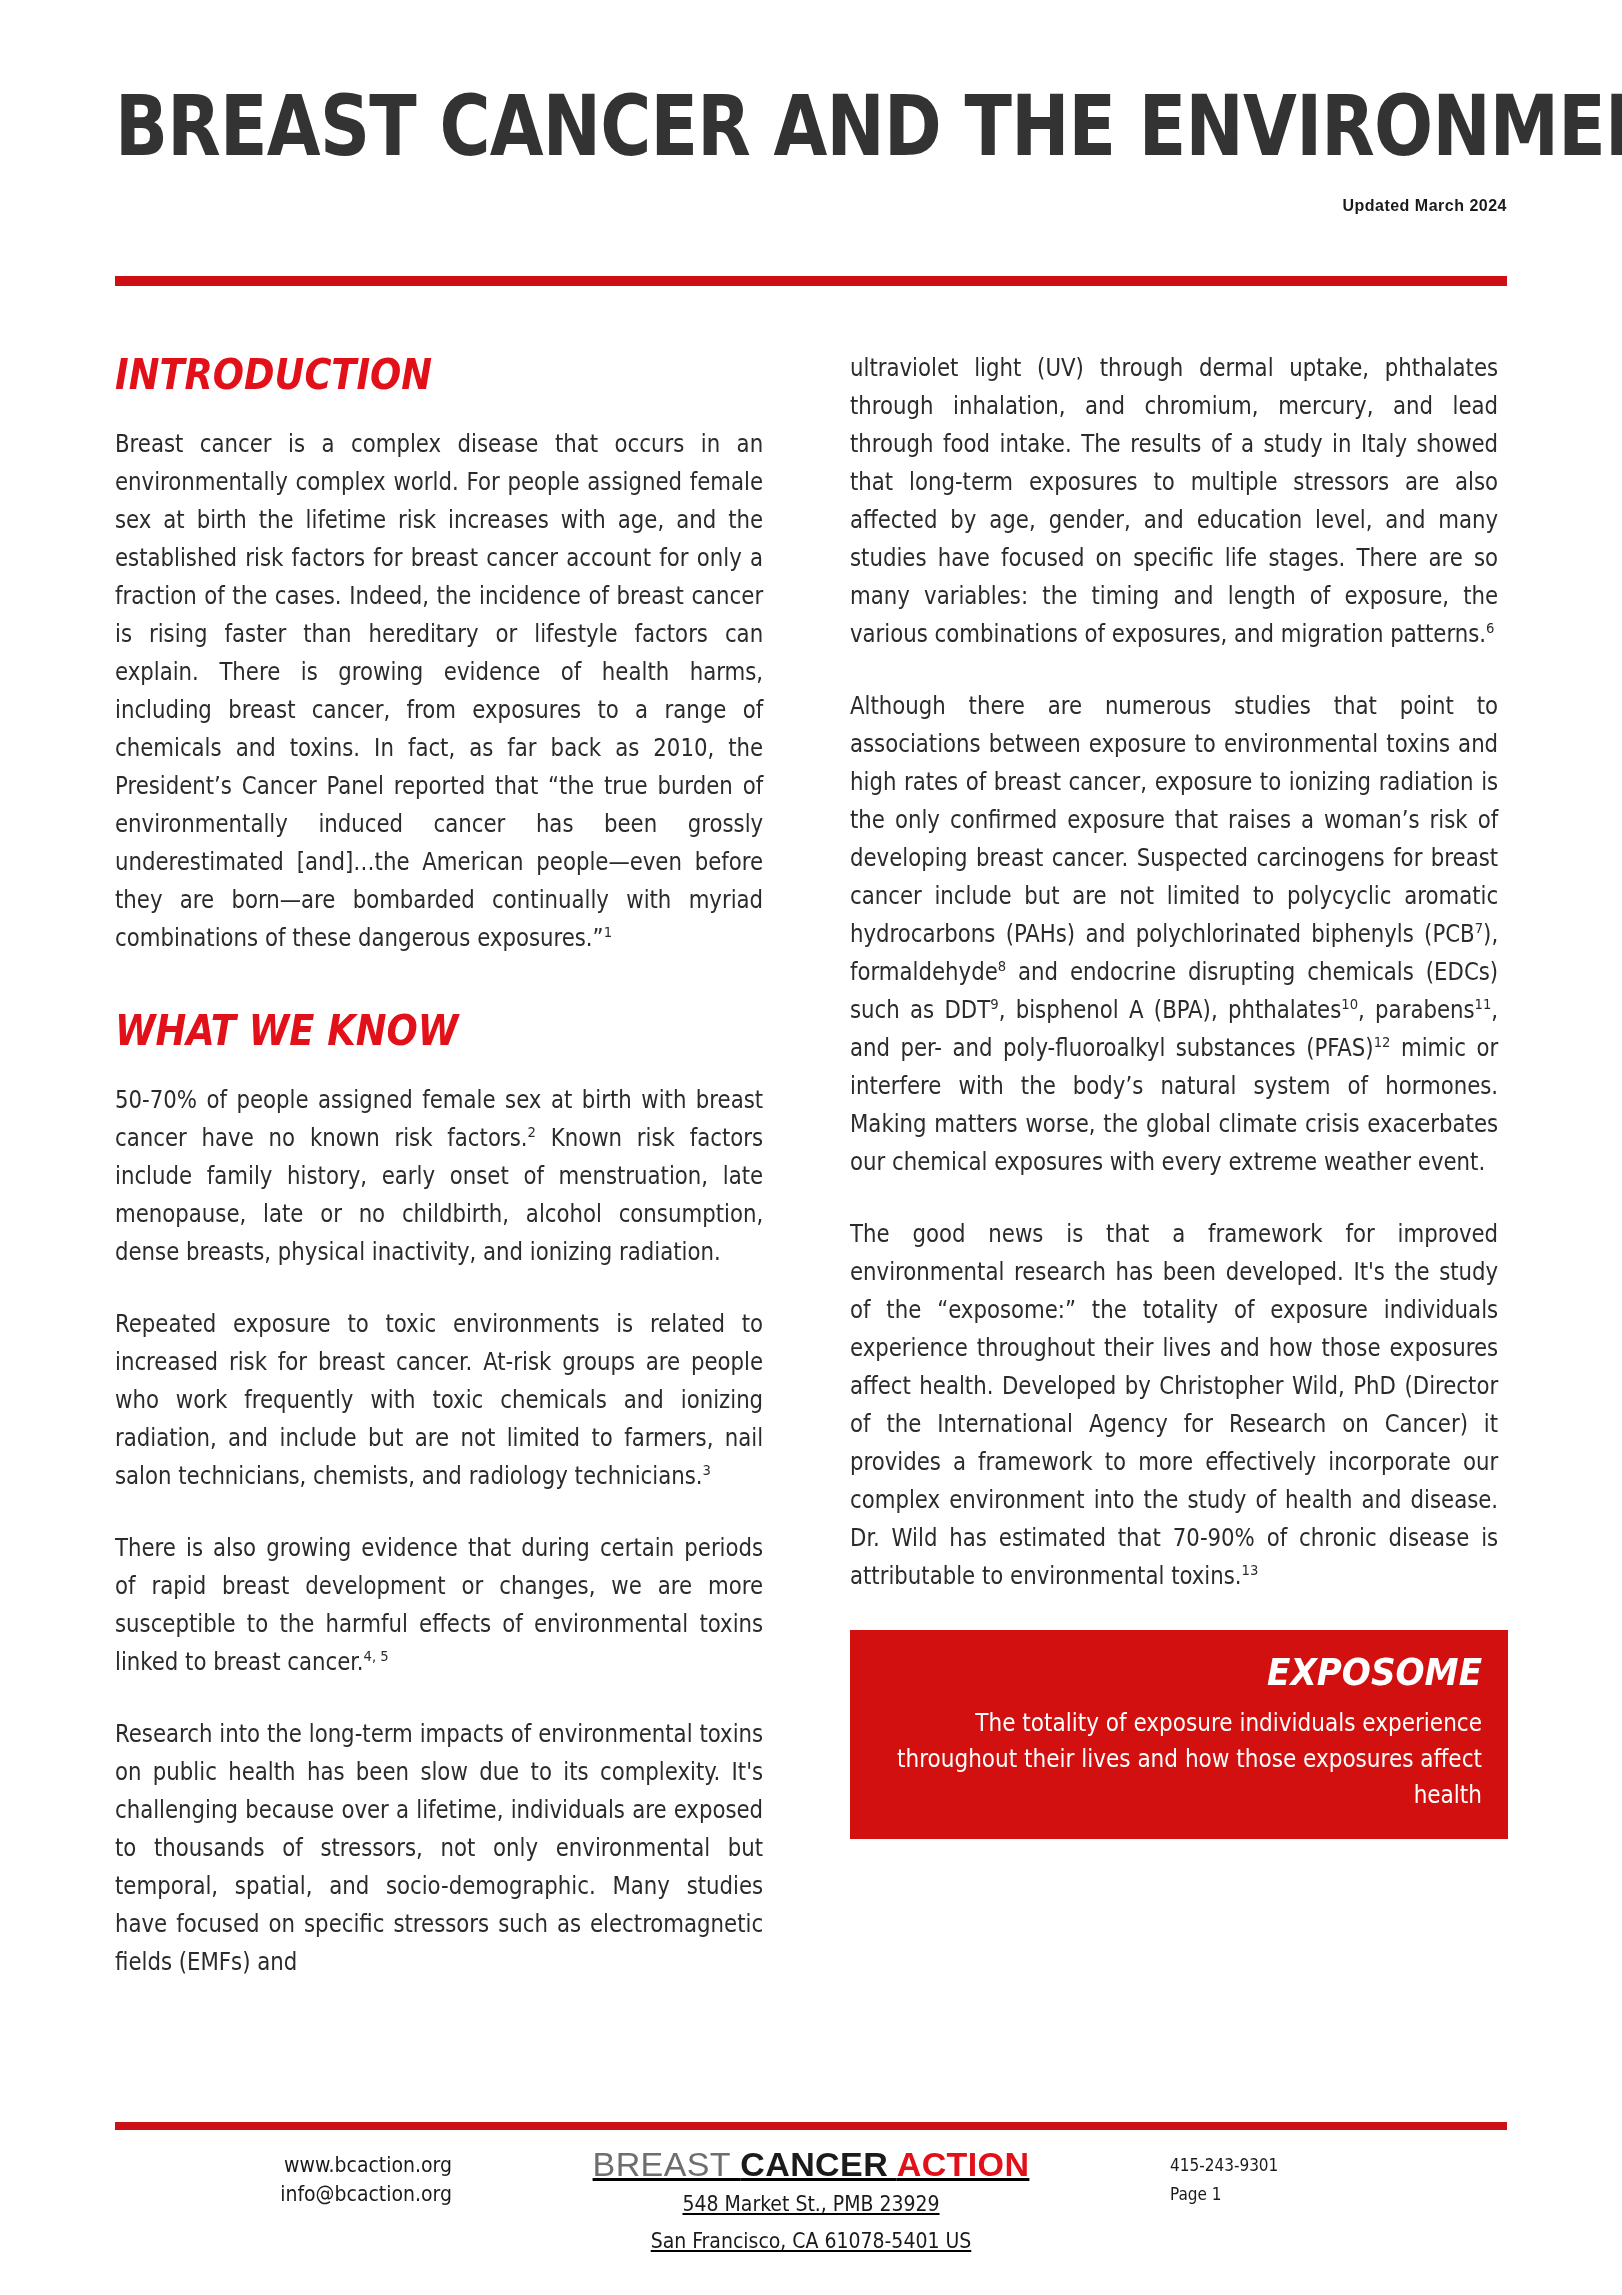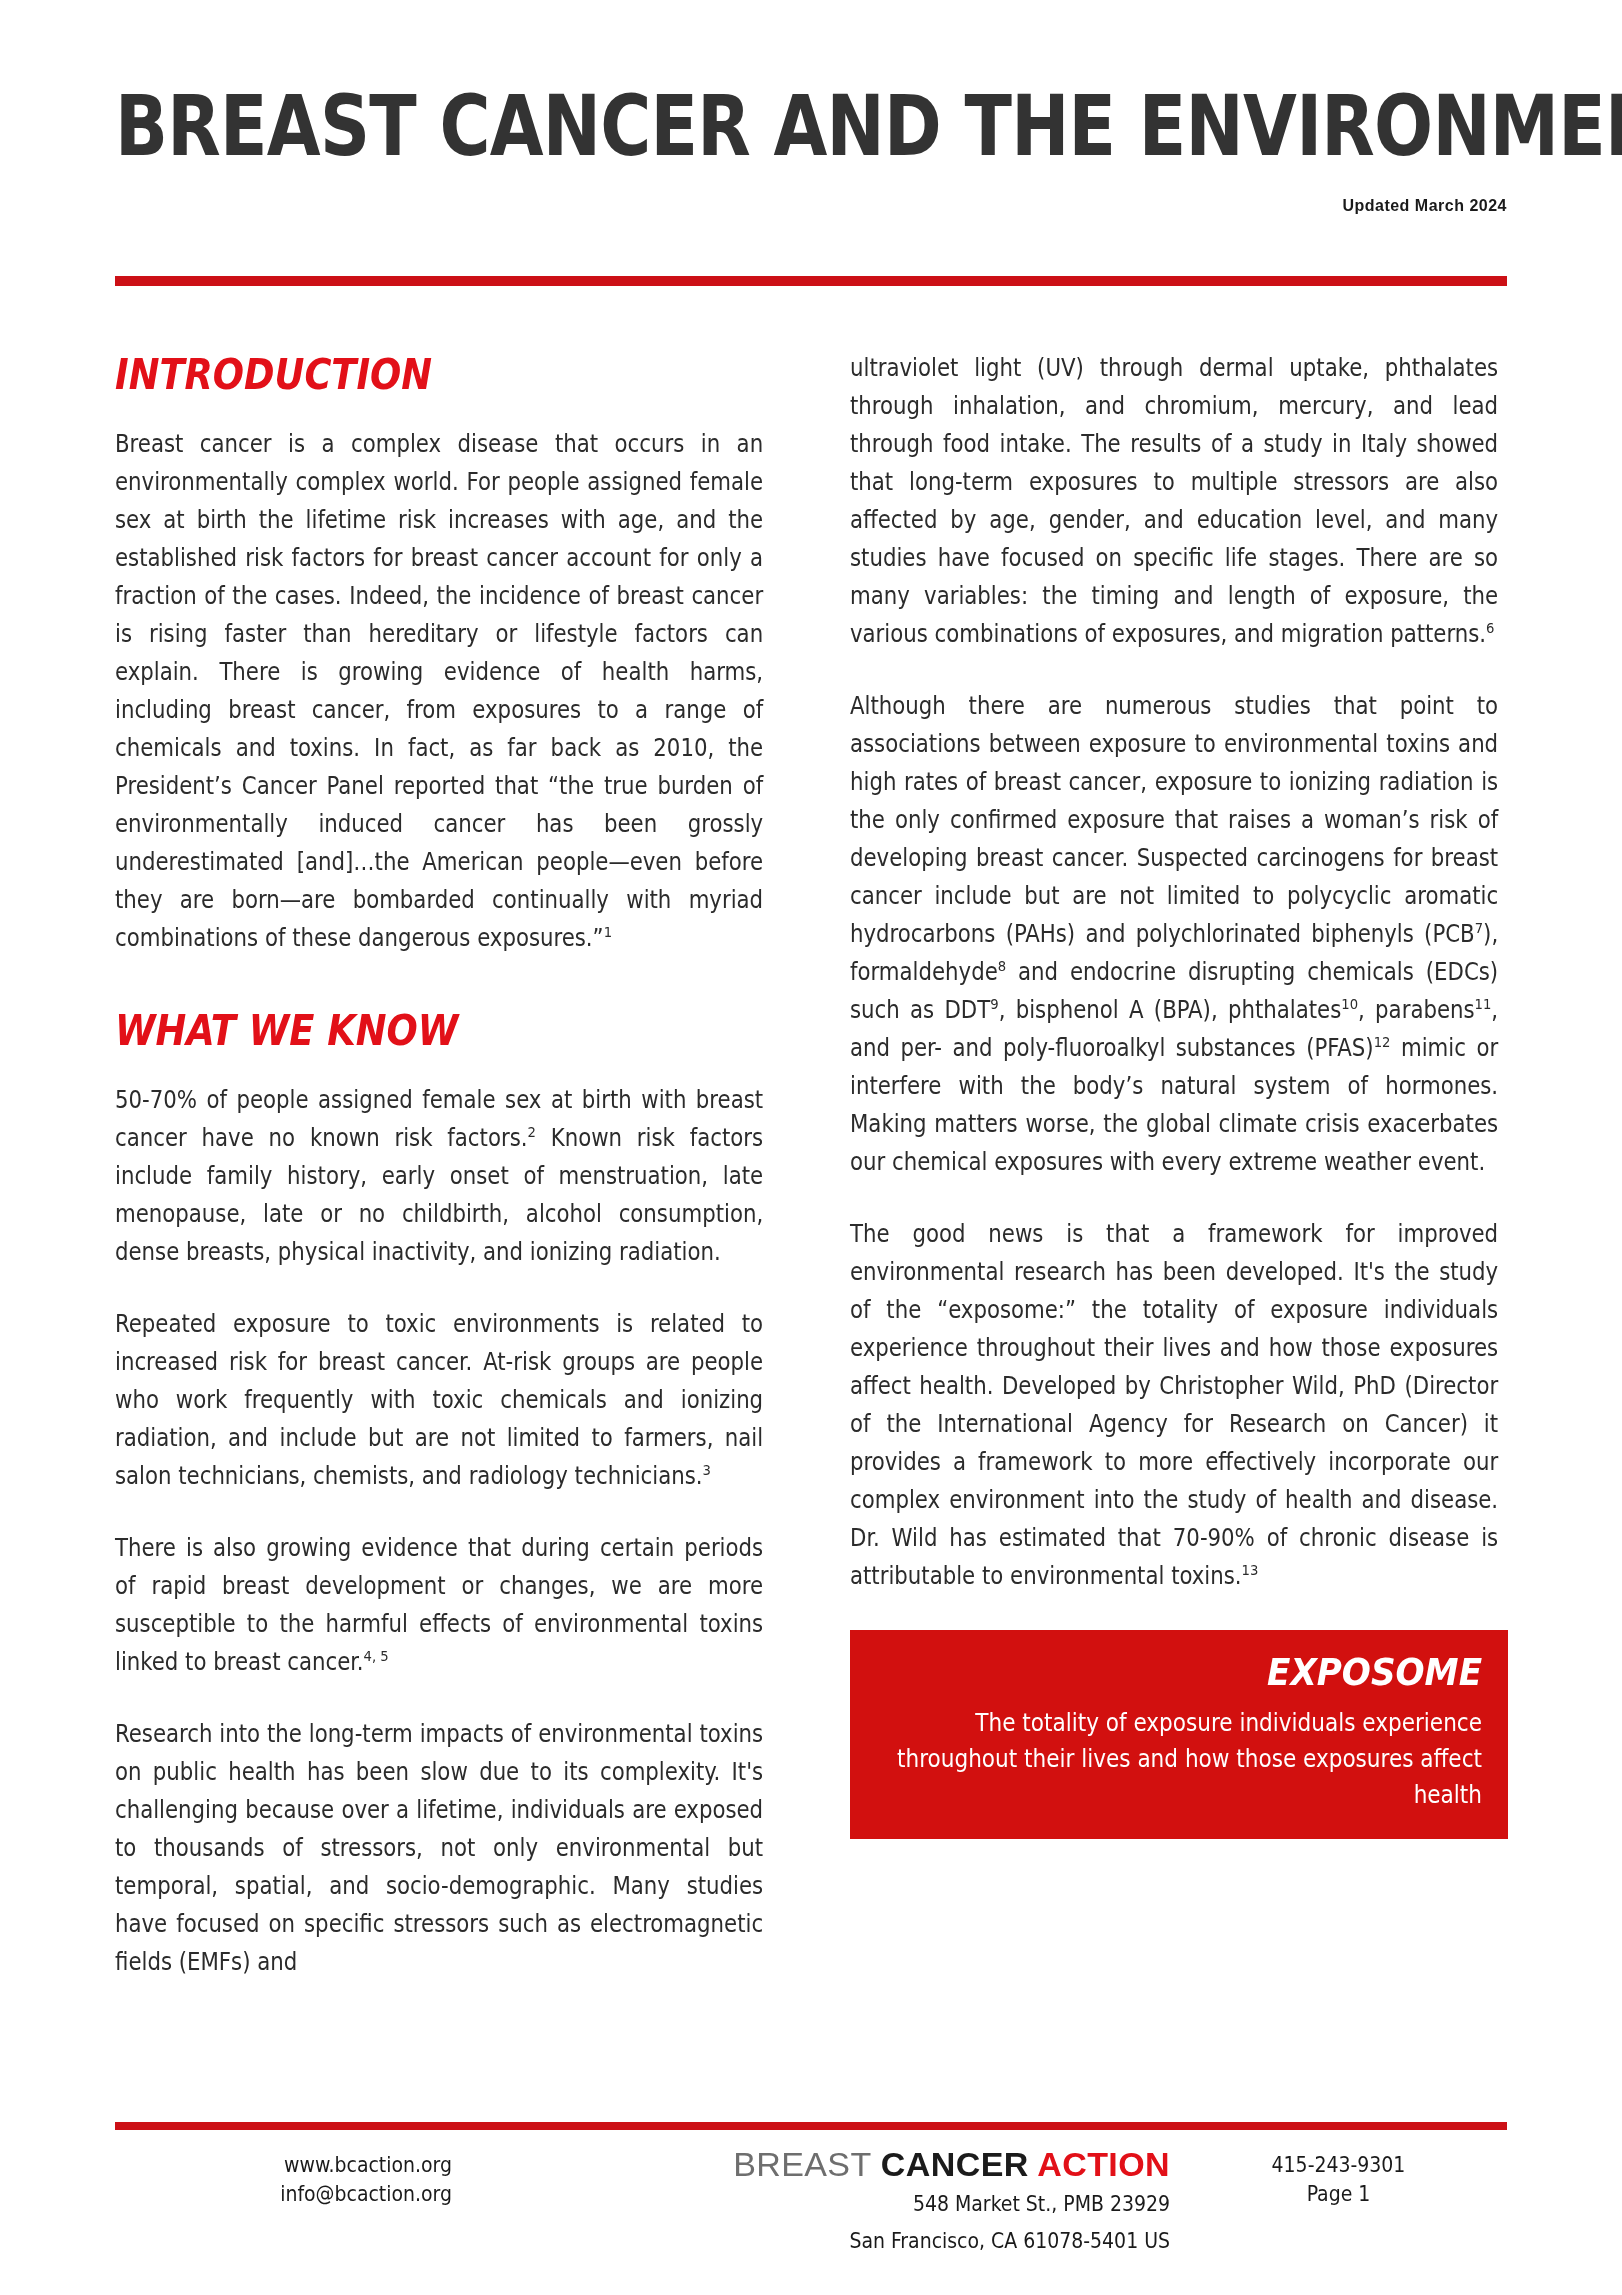--- a/index.html
+++ b/index.html
@@ -150,44 +150,45 @@
   }
   .footer-left {
     font-size: 21px;
     line-height: 29px;
     color: #1a1a1a;
     text-align: right;
     flex: 0 0 337px;
   }
   .footer-center {
     flex: 1 1 auto;
-    text-align: right;
+    text-align: center;
     margin-top: -4.6px;
+    text-decoration: underline;
   }
   .logo {
     font-family: "Liberation Sans", sans-serif;
     font-size: 34px;
     letter-spacing: 0.4px;
     white-space: nowrap;
     line-height: 1.1;
   }
   .logo .w1 { color: #6e6e6e; font-weight: normal; }
   .logo .w2 { color: #1b1b1b; font-weight: bold; }
   .logo .w3 { color: #E21018; font-weight: bold; }
   .footer-addr {
     font-size: 21px;
     line-height: 32px;
     color: #1a1a1a;
     margin-top: 4.6px;
   }
   .footer-right {
-    font-size: 21px;
+    font-size: 17px;
     line-height: 29px;
     color: #1a1a1a;
-    text-align: center;
+    text-align: left;
     flex: 0 0 337px;
   }
 </style>
 </head>
 <body>
 
 <div class="page">
 
   <div class="header">
     <h1 class="doc-title">BREAST CANCER AND THE ENVIRONMENT</h1>

